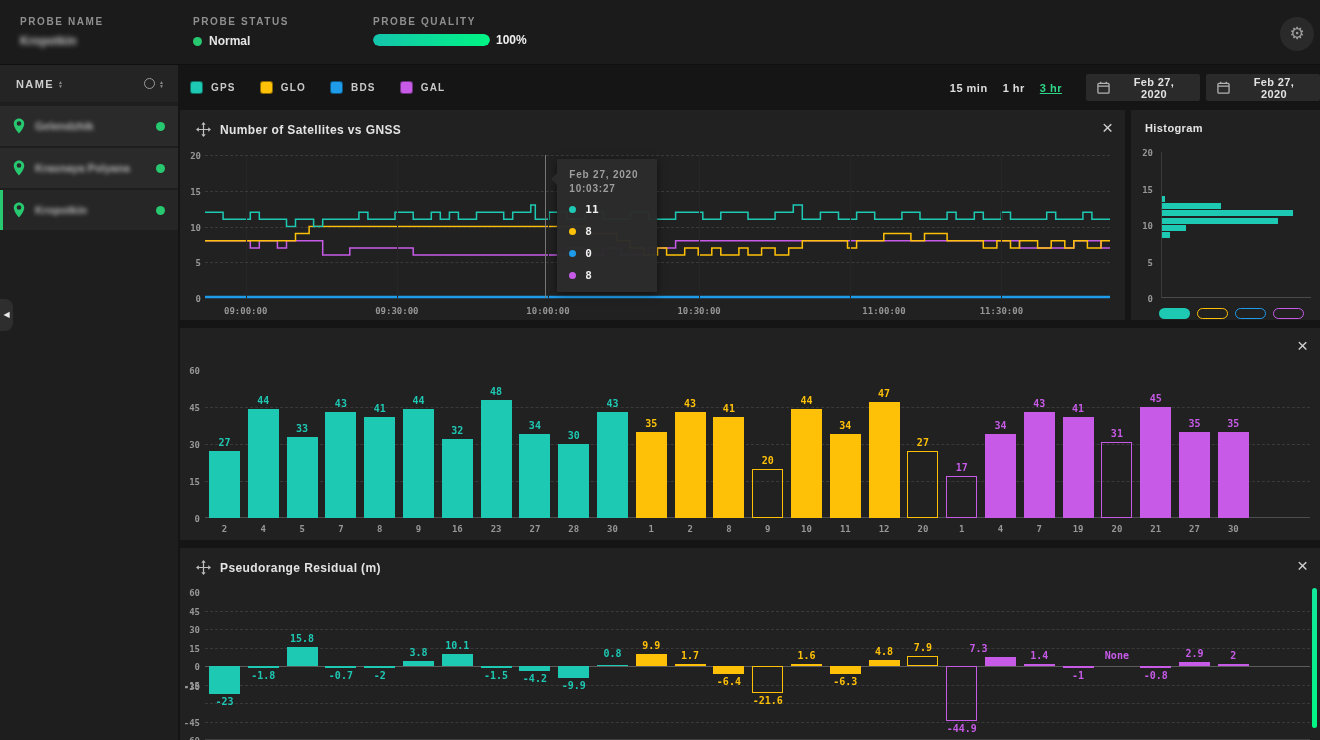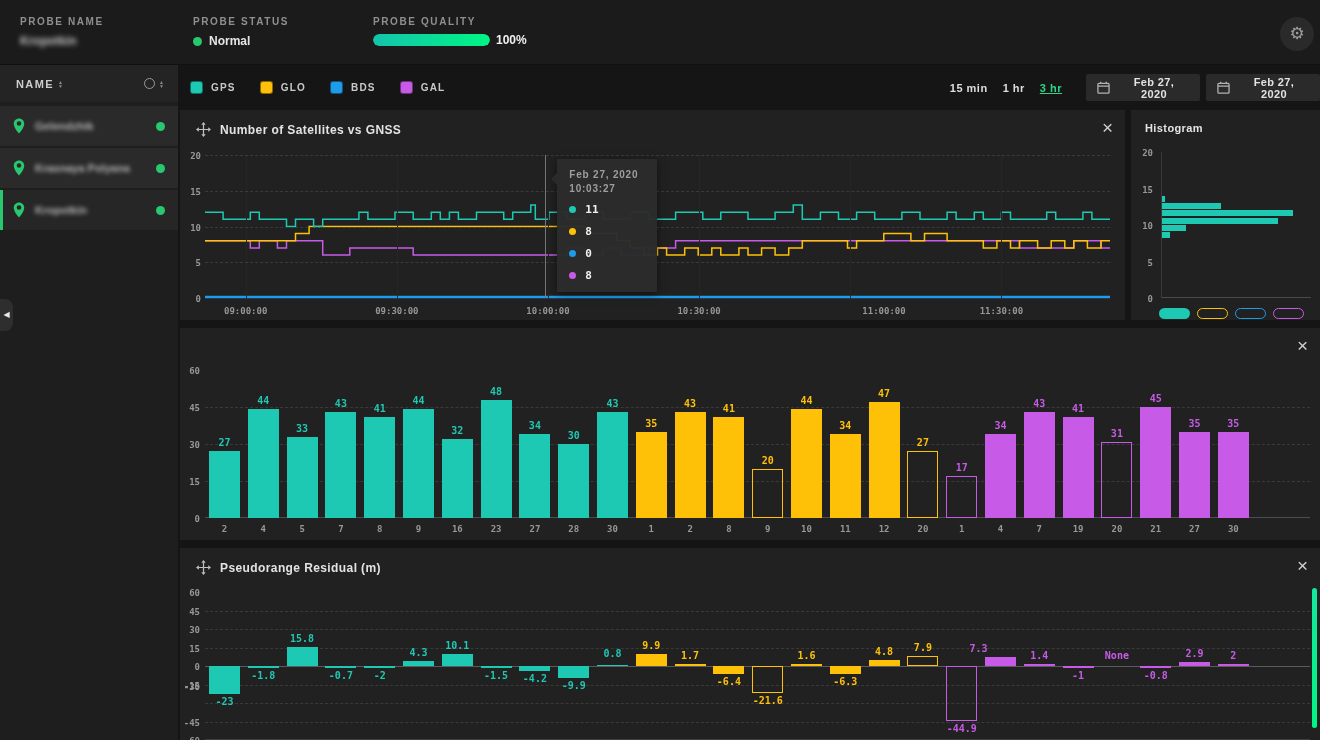--- a/index.html
+++ b/index.html
@@ -435,21 +435,21 @@
           <div class="bar-val" style="left: -1px; width: 41px; top: 104.367px; color: rgb(30, 201, 180);">-23</div>
           <div class="bar" style="left: 42.8px; width: 31px; height: 2.22px; top: 74px; background: rgb(30, 201, 180);"></div>
           <div class="bar-val" style="left: 37.8px; width: 41px; top: 78.22px; color: rgb(30, 201, 180);">-1.8</div>
           <div class="bar" style="left: 81.6px; width: 31px; height: 19.4867px; top: 54.5133px; background: rgb(30, 201, 180);"></div>
           <div class="bar-val" style="left: 76.6px; width: 41px; top: 40.5133px; color: rgb(30, 201, 180);">15.8</div>
           <div class="bar" style="left: 120.4px; width: 31px; height: 1.5px; top: 74px; background: rgb(30, 201, 180);"></div>
           <div class="bar-val" style="left: 115.4px; width: 41px; top: 77.5px; color: rgb(30, 201, 180);">-0.7</div>
           <div class="bar" style="left: 159.2px; width: 31px; height: 2.46667px; top: 74px; background: rgb(30, 201, 180);"></div>
           <div class="bar-val" style="left: 154.2px; width: 41px; top: 78.4667px; color: rgb(30, 201, 180);">-2</div>
           <div class="bar" style="left: 198px; width: 31px; height: 5.30333px; top: 68.6967px; background: rgb(30, 201, 180);"></div>
-          <div class="bar-val" style="left: 193px; width: 41px; top: 54.6967px; color: rgb(30, 201, 180);">4.3</div>
+          <div class="bar-val" style="left: 193px; width: 41px; top: 54.6967px; color: rgb(30, 201, 180);">3.8</div>
           <div class="bar" style="left: 236.8px; width: 31px; height: 12.4567px; top: 61.5433px; background: rgb(30, 201, 180);"></div>
           <div class="bar-val" style="left: 231.8px; width: 41px; top: 47.5433px; color: rgb(30, 201, 180);">10.1</div>
           <div class="bar" style="left: 275.6px; width: 31px; height: 1.85px; top: 74px; background: rgb(30, 201, 180);"></div>
           <div class="bar-val" style="left: 270.6px; width: 41px; top: 77.85px; color: rgb(30, 201, 180);">-1.5</div>
           <div class="bar" style="left: 314.4px; width: 31px; height: 5.18px; top: 74px; background: rgb(30, 201, 180);"></div>
           <div class="bar-val" style="left: 309.4px; width: 41px; top: 81.18px; color: rgb(30, 201, 180);">-4.2</div>
           <div class="bar" style="left: 353.2px; width: 31px; height: 12.21px; top: 74px; background: rgb(30, 201, 180);"></div>
           <div class="bar-val" style="left: 348.2px; width: 41px; top: 88.21px; color: rgb(30, 201, 180);">-9.9</div>
           <div class="bar" style="left: 392px; width: 31px; height: 1.5px; top: 72.5px; background: rgb(30, 201, 180);"></div>
           <div class="bar-val" style="left: 387px; width: 41px; top: 56px; color: rgb(30, 201, 180);">0.8</div>

